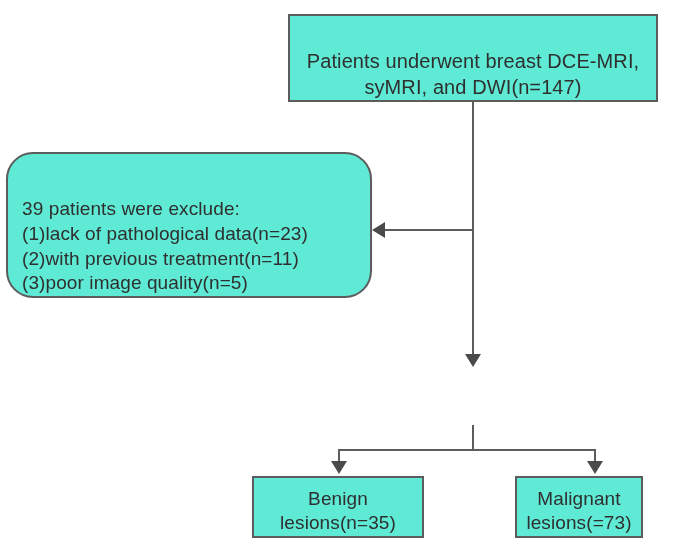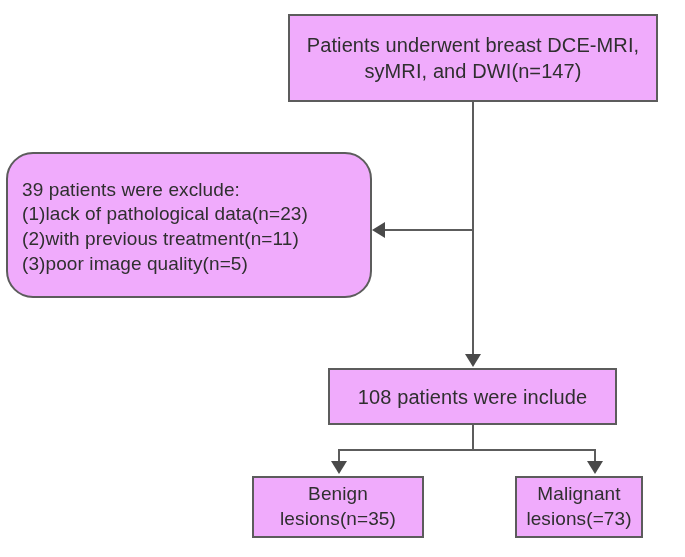--- a/index.html
+++ b/index.html
@@ -12,24 +12,24 @@
     width: 685px;
     height: 557px;
     background: #ffffff;
     overflow: hidden;
     font-family: "Liberation Sans", "DejaVu Sans", sans-serif;
   }
   .box {
     position: absolute;
     box-sizing: border-box;
     border: 2px solid #5c5c5c;
-    background: #f0abfc;
+    background: #5eead4;
     color: #2f2f2f;
     display: flex;
-    align-items: center;
+    align-items: flex-end;
     justify-content: center;
     text-align: center;
     line-height: 1.30;
     letter-spacing: 0.1px;
   }
   .box.left-align {
     justify-content: flex-start;
     text-align: left;
     border-radius: 27px;
   }
@@ -121,23 +121,20 @@
   <div class="conn hline" id="branch-excluded"></div>
   <div class="arrow-left" id="branch-excluded-arrow"></div>
 
   <div class="box left-align" id="box-excluded">
     <span class="box-text">39 patients were exclude:
 (1)lack of pathological data(n=23)
 (2)with previous treatment(n=11)
 (3)poor image quality(n=5)</span>
   </div>
 
-  <div class="box" id="box-included">
-    <span class="box-text">108 patients were include</span>
-  </div>
 
   <div class="conn vline" id="split-stem"></div>
   <div class="conn hline" id="split-bar"></div>
   <div class="conn vline" id="split-left"></div>
   <div class="conn vline" id="split-right"></div>
   <div class="arrow-down" id="split-left-arrow"></div>
   <div class="arrow-down" id="split-right-arrow"></div>
 
   <div class="box" id="box-benign">
     <span class="box-text">Benign

